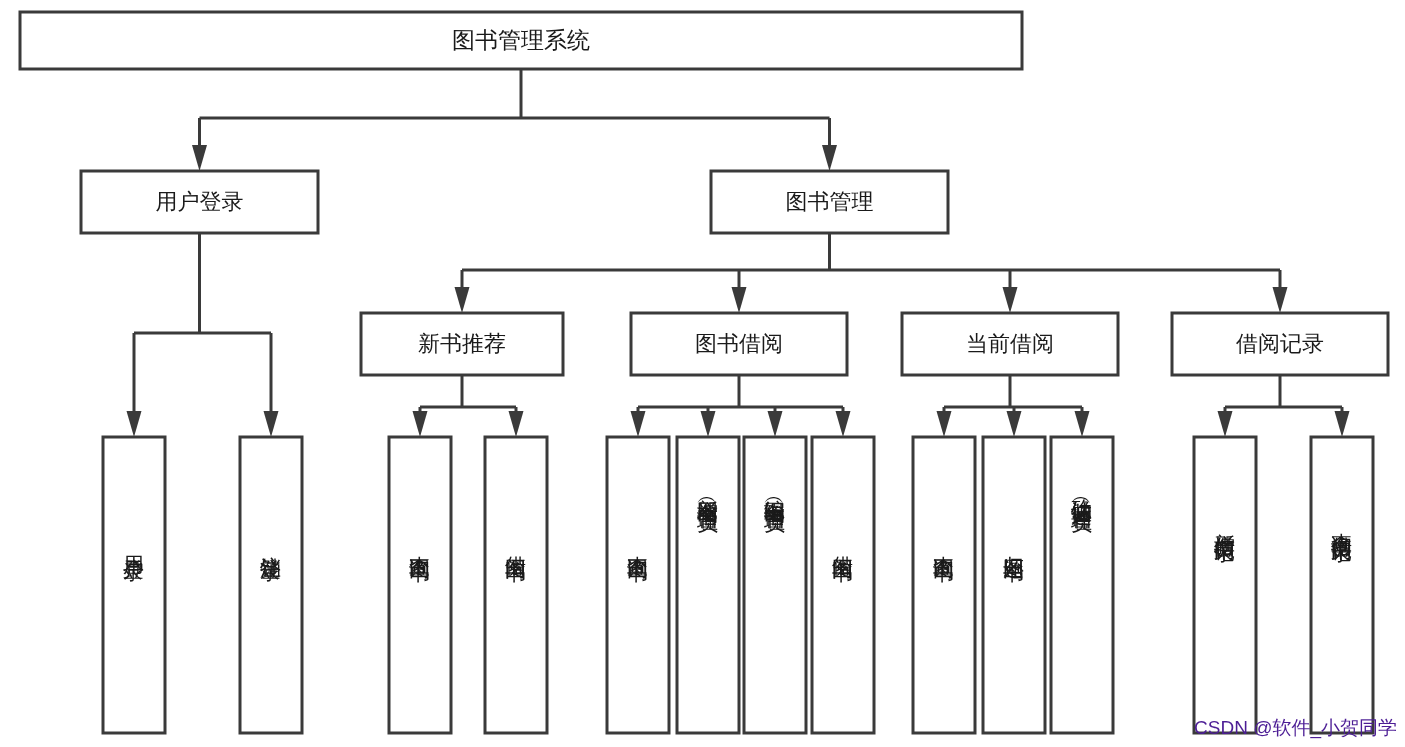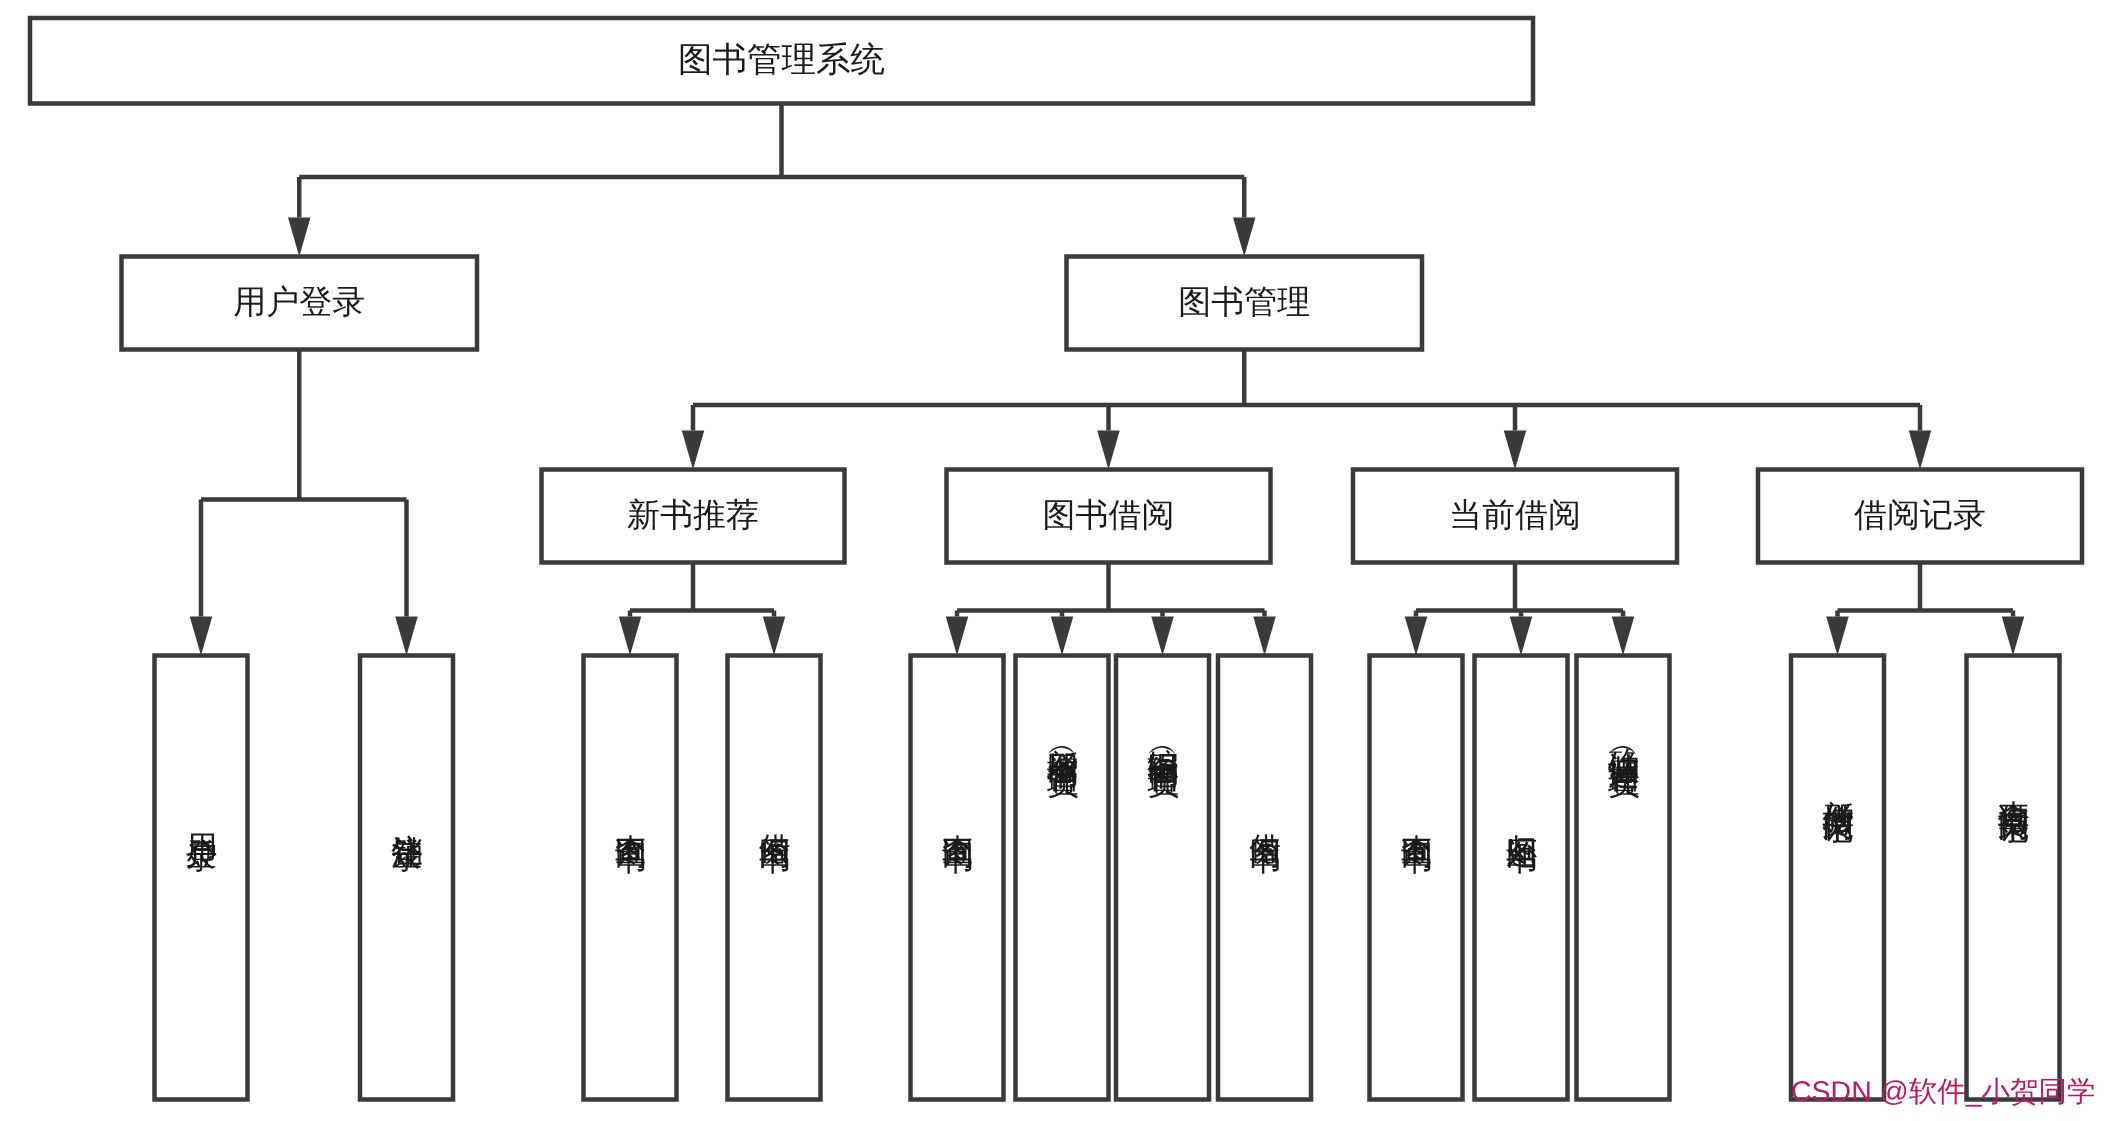--- a/index.html
+++ b/index.html
@@ -67,21 +67,21 @@
     line-height: 1;
     letter-spacing: 2px;
     white-space: nowrap;
   }
   #watermark {
     position: absolute;
     right: 8px;
     bottom: 6px;
     font-family: "Liberation Sans", sans-serif;
     font-size: 19px;
-    color: #be185d;
+    color: #4c1d95;
     white-space: nowrap;
     user-select: none;
     padding-left: 48px;
   }
 </style>
 </head>
 <body>
 
 <div id="diagram-root">
 

